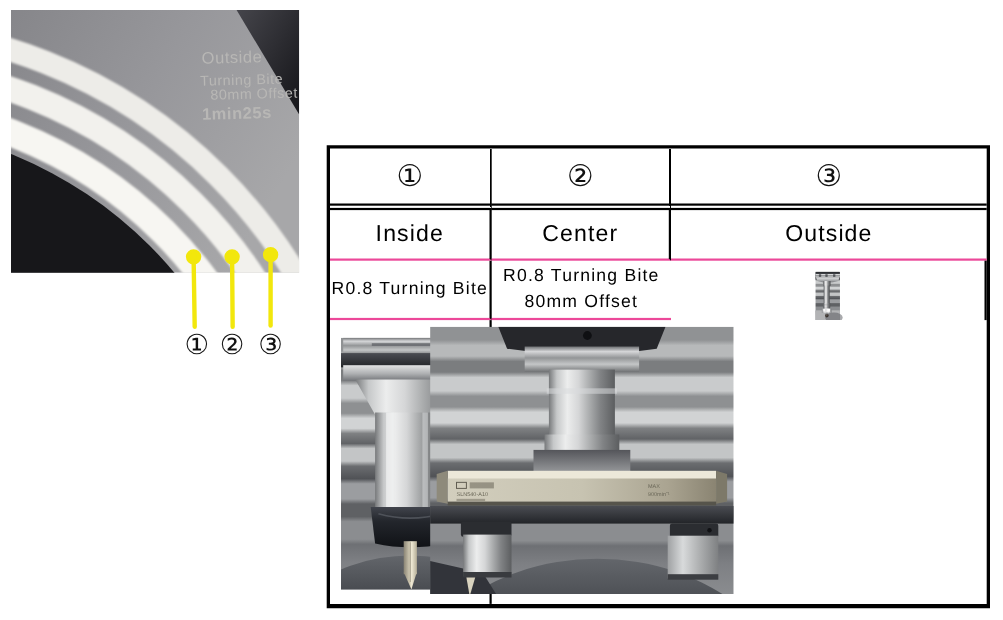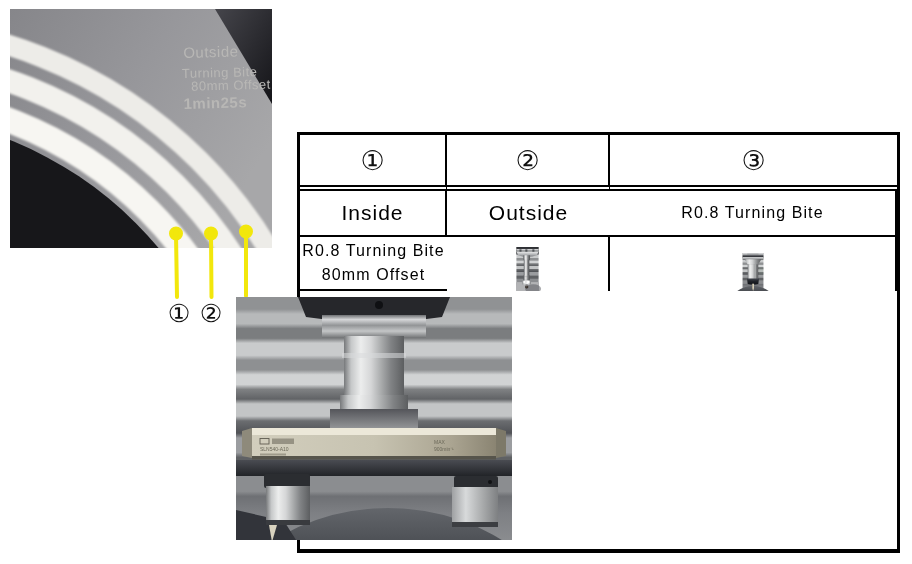--- a/index.html
+++ b/index.html
@@ -17,21 +17,21 @@
   
   .marker-label{position:absolute;top:301px;width:26px;height:26px;line-height:26px;
     text-align:center;font-family:"DejaVu Sans",sans-serif;font-size:25px;color:#111;}
   .ml1{left:166px;} .ml2{left:198px;} .ml3{left:233px;}
 
   
   .spec-table{position:absolute;left:297px;top:132px;width:597px;height:414px;
     border:3px solid #000;border-bottom-width:4px;display:grid;
     grid-template-columns:147px 163px 287px;
     grid-template-rows:56px 46px 54px 258px;background:#fff;}
-  .cell{box-sizing:border-box;border-right:2px solid #000;border-bottom:2px solid #000000;
+  .cell{box-sizing:border-box;border-right:2px solid #000;border-bottom:2px solid #ec4899;
     display:flex;flex-direction:column;align-items:center;justify-content:center;text-align:center;}
   .col3{border-right:none;}
   .row1{border-bottom:6px double #000;}
   .row4{border-bottom:none;justify-content:flex-start;}
   .num{font-family:"DejaVu Sans",sans-serif;font-size:27px;color:#111;}
   .row2{font-size:21px;letter-spacing:1px;}
   .row3{font-size:16px;letter-spacing:1.1px;line-height:1.5;}
   .row4 svg{display:block;}
   .pt1{padding-top:10px;} .pt2{padding-top:16px;} .pt3{padding-top:6px;}
 </style>
@@ -206,20 +206,23 @@
     <div class="cell row1">
       <span class="num">②</span>
     </div>
     <div class="cell row1 col3">
       <span class="num">③</span>
     </div>
 
     <div class="cell row2">
       <span>Inside</span>
     </div>
+    <div class="cell row2">
+      <span>Center</span>
+    </div>
     <div class="cell row2 col3">
       <span>Outside</span>
     </div>
 
     <div class="cell row3">
       <span>R0.8 Turning Bite</span>
       <span></span>
     </div>
     <div class="cell row3 col3">
       <span>R0.8 Turning Bite</span>

